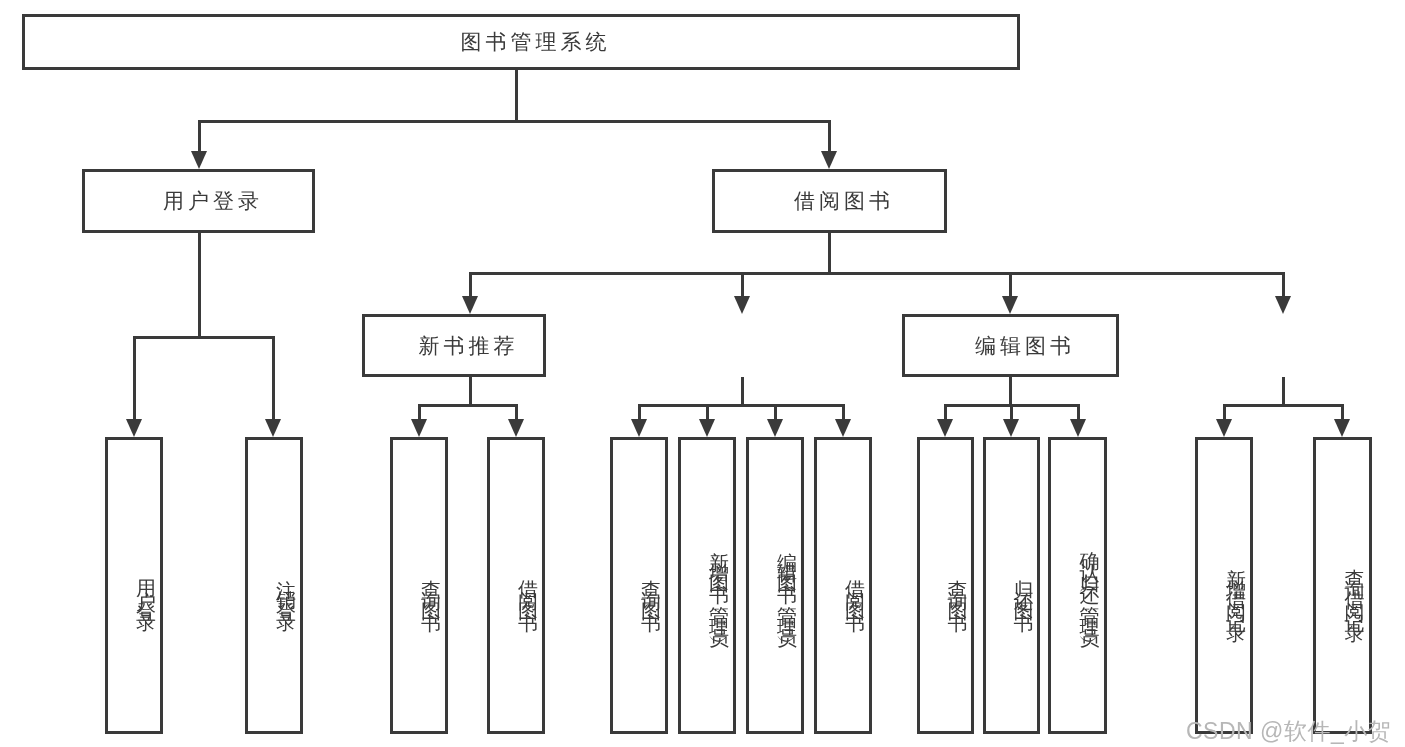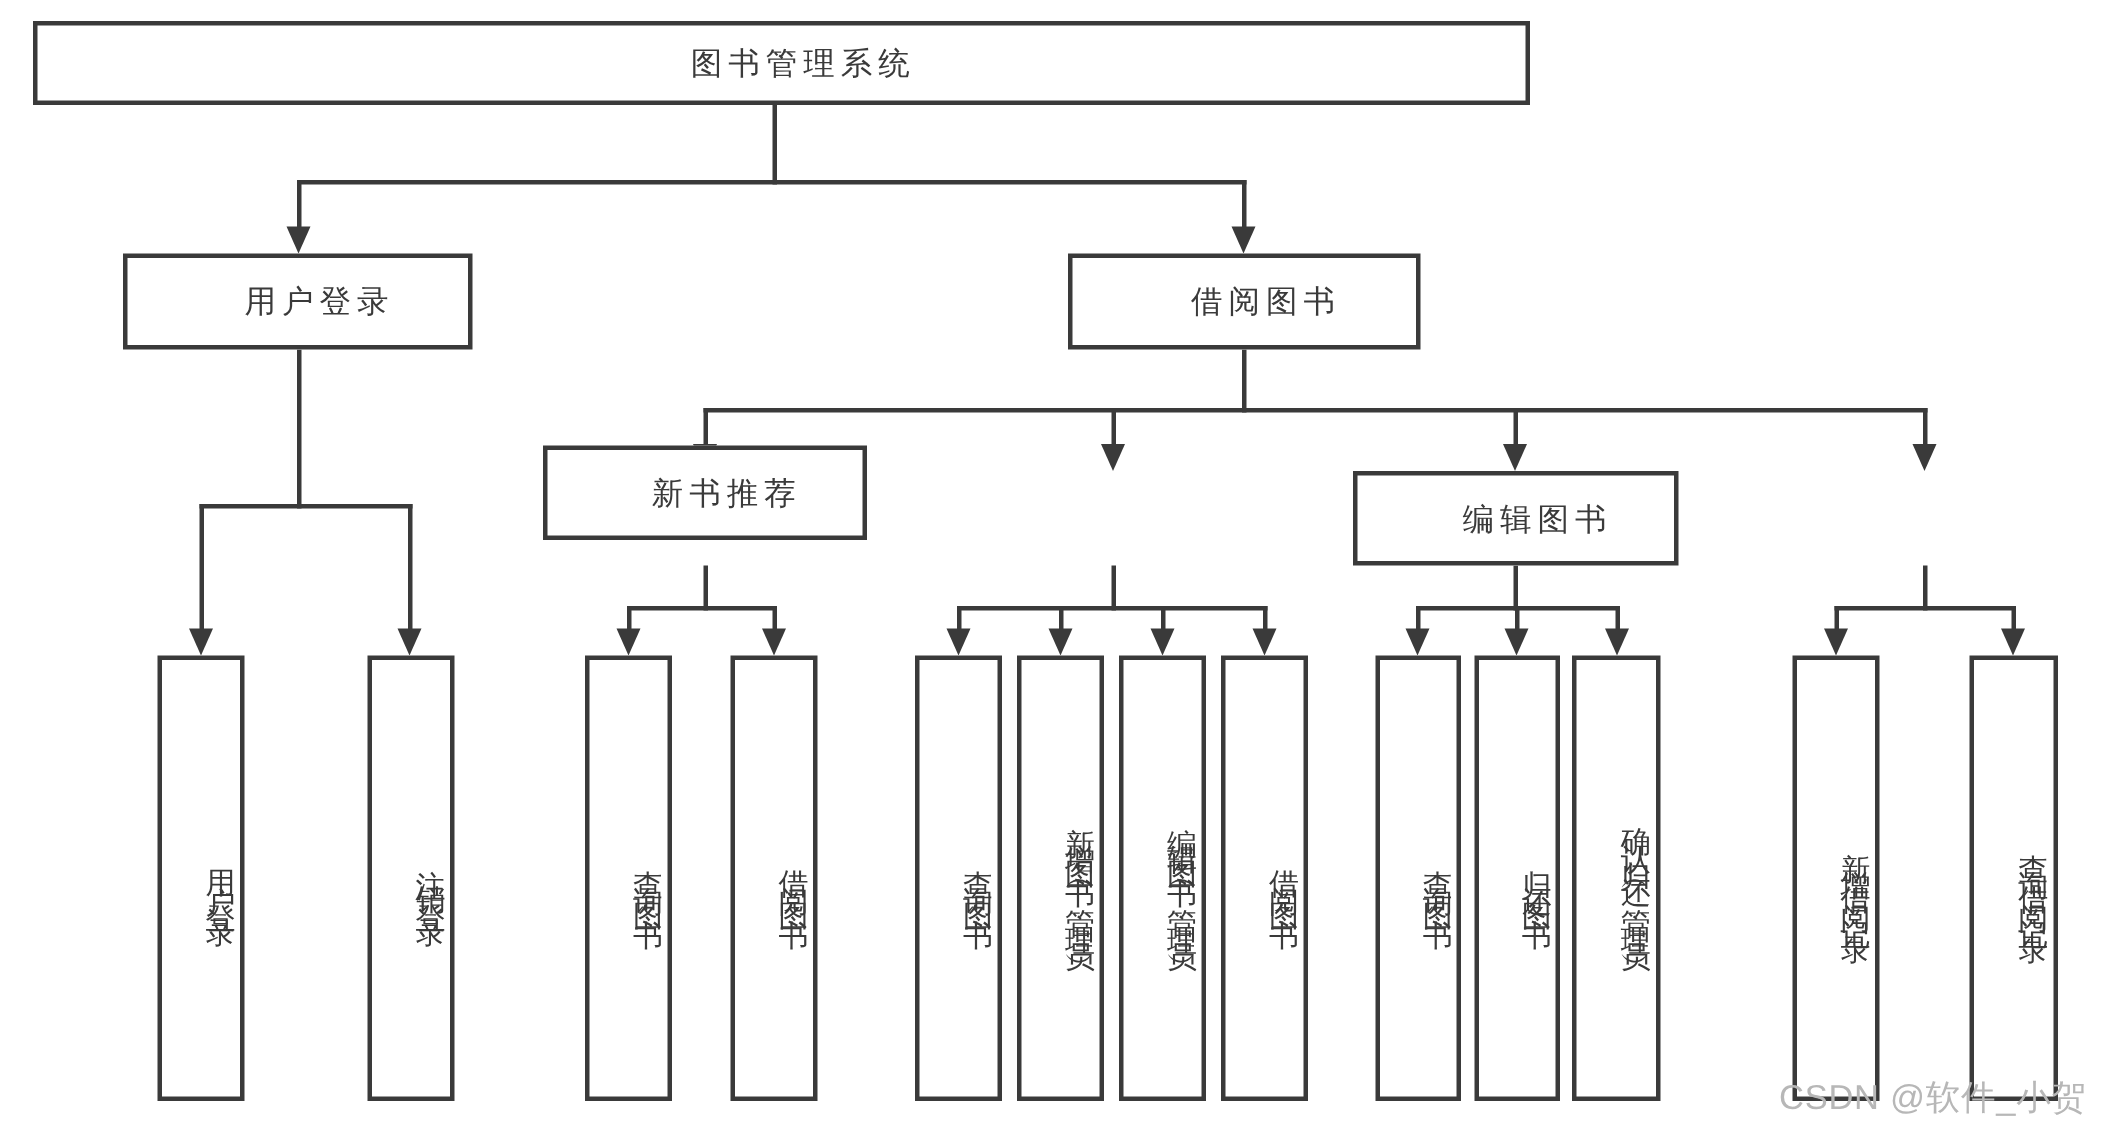--- a/index.html
+++ b/index.html
@@ -91,21 +91,21 @@
       <div class="arrow" style="left: 1216px; top: 419px;"></div>
       <div class="vline" style="left: 1340.5px; top: 404px; height: 17px;"></div>
       <div class="arrow" style="left: 1334px; top: 419px;"></div>
     </div>
 
   <div class="node" style="left:22px;top:14px;width:998px;height:56px">图书管理系统</div>
 
   <div class="node" style="left:82px;top:169px;width:233px;height:64px">用户登录</div>
   <div class="node" style="left:712px;top:169px;width:235px;height:64px">借阅图书</div>
 
-  <div class="node" style="left:362px;top:297px;width:216px;height:63px">新书推荐</div>
+  <div class="node" style="left:362px;top:314px;width:184px;height:63px">新书推荐</div>
   <div class="node" style="left:902px;top:314px;width:217px;height:63px">编辑图书</div>
 
   <div class="node vert" style="left:105px;top:437px;width:58px;height:297px">用户登录</div>
   <div class="node vert" style="left:245px;top:437px;width:58px;height:297px">注销登录</div>
 
   <div class="node vert" style="left:390px;top:437px;width:58px;height:297px">查询图书</div>
   <div class="node vert" style="left:487px;top:437px;width:58px;height:297px">借阅图书</div>
 
   <div class="node vert" style="left:610px;top:437px;width:58px;height:297px">查询图书</div>
   <div class="node vert" style="left:678px;top:437px;width:58px;height:297px">新增图书（管理员）</div>

